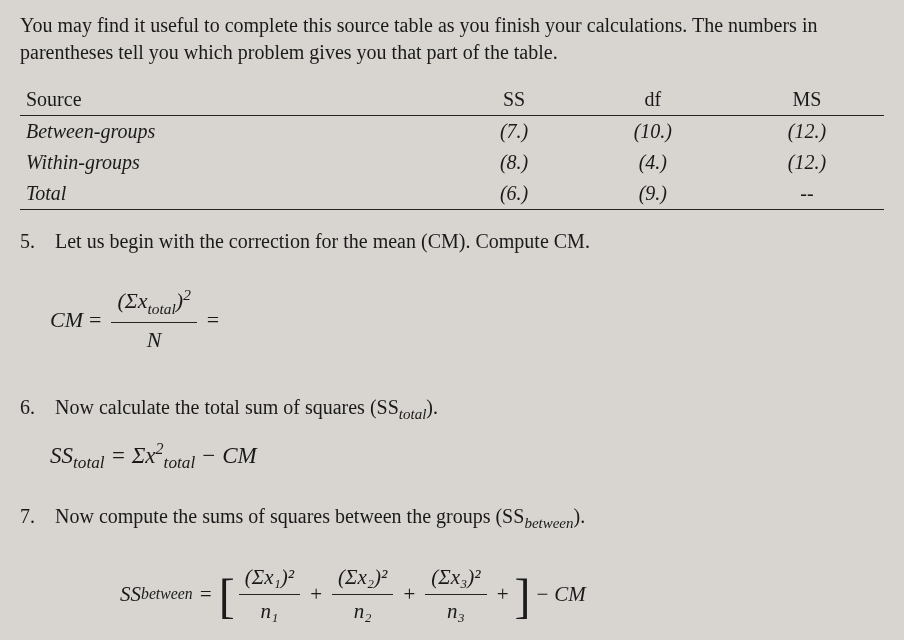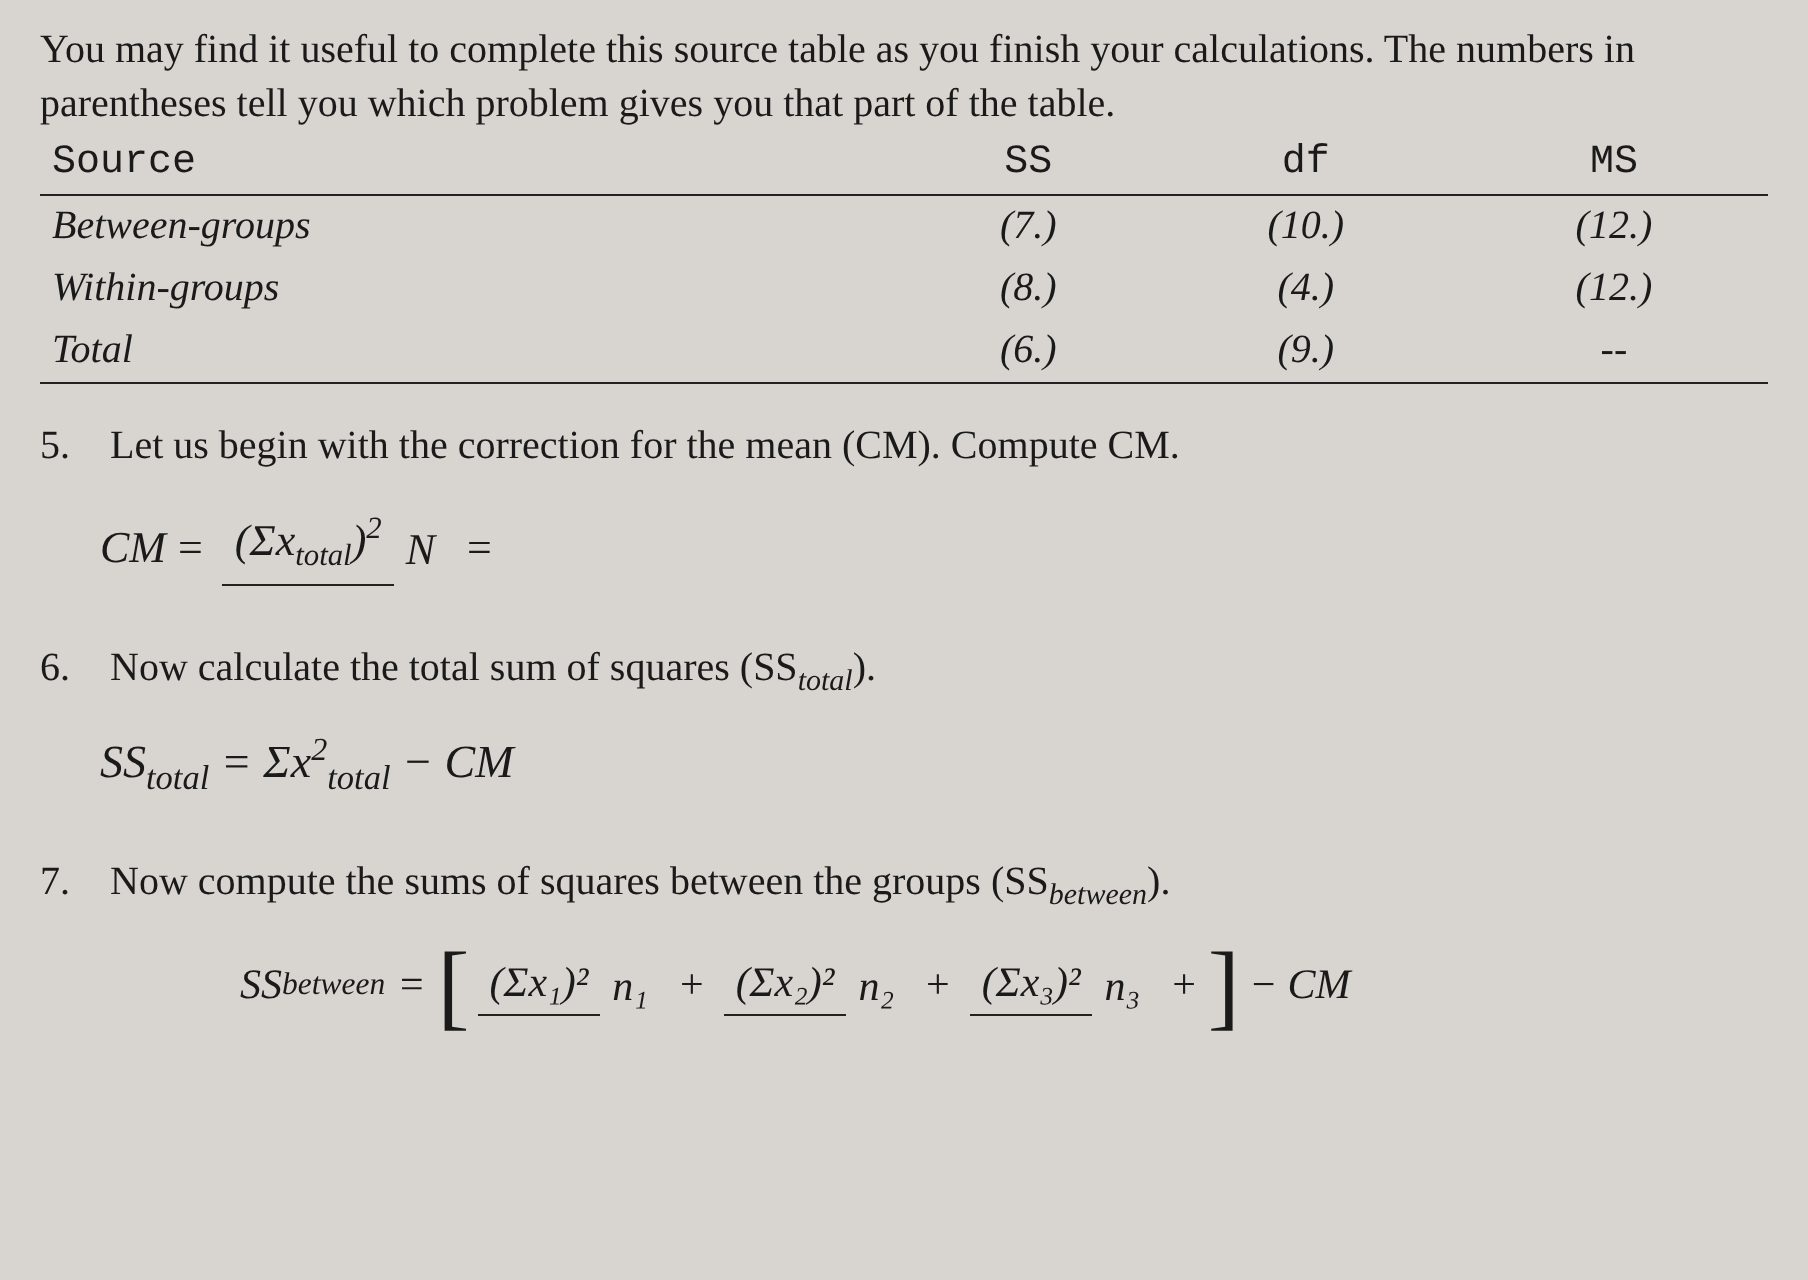--- a/index.html
+++ b/index.html
@@ -7,32 +7,31 @@
       font-family: 'Times New Roman', Times, serif;
       background: #d8d5d0;
       width: 904px;
       height: 640px;
       padding: 12px 20px;
       color: #1a1a1a;
       font-size: 20px;
       line-height: 1.35;
       overflow: hidden;
     }
-    .intro { }
+    .intro { margin-bottom: 18px; }
     table {
       width: 100%;
       border-collapse: collapse;
       margin-bottom: 18px;
     }
     th {
       font-weight: normal;
       text-align: left;
       padding: 2px 6px;
       border-bottom: 1.5px solid #222;
-      font-family: Liberation Mono, monospace;
     }
     th.center { text-align: center; }
     td {
       padding: 2px 6px;
       text-align: center;
       font-style: italic;
     }
     td.left { text-align: left; }
     tr.last td { border-bottom: 1.5px solid #222; }
     .q { margin-bottom: 14px; }
@@ -41,24 +40,24 @@
       margin: 12px 0 24px 30px;
       font-style: italic;
       font-size: 22px;
       display: flex;
       align-items: center;
       flex-wrap: wrap;
     }
     .formula .upright { font-style: normal; }
     .frac {
       display: inline-flex;
-      flex-direction: row;
+      flex-direction: column;
       align-items: center;
       vertical-align: middle;
-      margin: 4px 4px;
+      margin: 16px 4px;
       font-style: italic;
     }
     .frac .num { border-bottom: 1.5px solid #222; padding: 0 6px 2px; white-space: nowrap; }
     .frac .den { padding: 2px 6px 0; white-space: nowrap; }
     sub { font-size: 0.7em; font-style: italic; }
     sup { font-size: 0.7em; }
     .eq { margin: 0 6px; }
     .plus { margin: 0 6px; font-style: normal; }
     .bigbracket {
       font-size: 48px;

